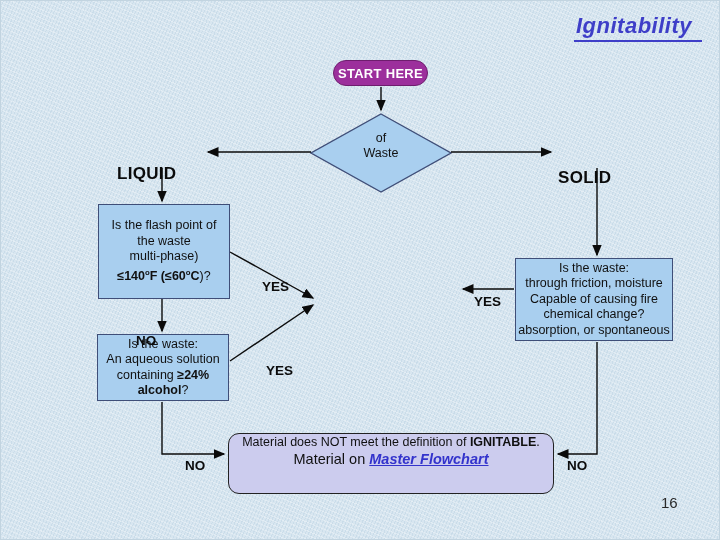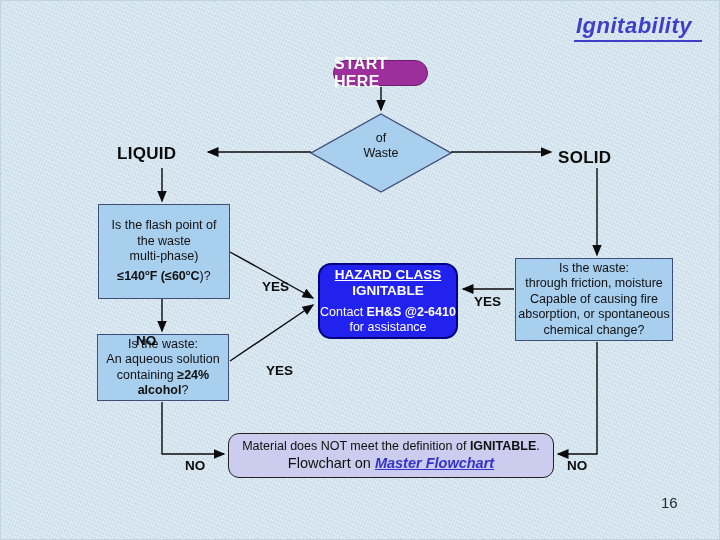--- a/index.html
+++ b/index.html
@@ -17,28 +17,28 @@
   .title{
     position:absolute;top:13px;right:18px;
     font-size:22px;font-weight:bold;font-style:italic;
     color:#3e3ec8;border-bottom:2px solid #3e3ec8;padding:0 10px 1px 2px;
     letter-spacing:.5px;
   }
   .start-oval{
     position:absolute;left:333px;top:60px;width:95px;height:26px;
     background:#9c2f9c;border:1.5px solid #6e1d6e;border-radius:13px;
     display:flex;align-items:center;justify-content:center;
-    color:#fff;font-size:16px;font-weight:bold;letter-spacing:.3px;box-sizing:border-box;
+    color:#fff;font-size:13px;font-weight:bold;letter-spacing:.3px;box-sizing:border-box;
   }
   .diamond-text{
     position:absolute;left:311px;top:131px;width:140px;
     text-align:center;font-size:12.5px;line-height:15px;color:#111;
   }
   .branch{
-    position:absolute;font-weight:bold;color:#0b0b0b;font-size:17px;letter-spacing:.3px;
+    position:absolute;font-weight:bold;color:#0b0b0b;font-size:17px;letter-spacing:.3px;margin-top:20px;
   }
   .branch.liquid{left:117px;top:144px;}
   .branch.solid{left:558px;top:148px;}
 
   .qbox{
     position:absolute;background:#a9cfef;border:1.6px solid #3f4e78;
     box-sizing:border-box;display:flex;flex-direction:column;justify-content:center;
     text-align:center;font-size:12.5px;line-height:15.5px;color:#101010;
   }
   .qbox.flash{left:98px;top:204px;width:132px;height:95px;}
@@ -49,23 +49,23 @@
     position:absolute;left:318px;top:263px;width:140px;height:76px;
     background:#2222ee;border:2px solid #000080;border-radius:13px;box-sizing:border-box;
     display:flex;flex-direction:column;justify-content:center;align-items:center;
     color:#fff;text-align:center;font-size:12.5px;line-height:15px;
   }
   .hazard div:nth-child(1){font-size:13.5px;line-height:16px;}
   .hazard div:nth-child(2){font-size:13.5px;line-height:16px;}
   .hazard div:nth-child(3){margin-top:6px;}
 
   .result{
-    position:absolute;left:228px;top:433px;width:326px;height:45px;
+    position:absolute;left:228px;top:433px;width:326px;height:61px;
     background:#ccccee;border:1.4px solid #222;border-radius:11px;box-sizing:border-box;
-    display:flex;flex-direction:column;justify-content:center;
+    display:flex;flex-direction:column;
     text-align:center;color:#101010;font-size:12.5px;line-height:16px;
   }
   .result div:nth-child(2){font-size:14.5px;line-height:19px;}
 
   .edge-label{position:absolute;font-weight:bold;font-size:13.5px;color:#0b0b0b;margin-top:23px;}
   .lbl-yes-upper{left:262px;top:256px;}
   .lbl-yes-lower{left:266px;top:340px;}
   .lbl-yes-right{left:474px;top:271px;}
   .lbl-no-upper{left:136px;top:310px;}
   .lbl-no-left{left:185px;top:435px;}
@@ -131,34 +131,28 @@
   <div class="qbox alcohol">
       <div><span>Is the waste:</span></div>
       <div><span>An aqueous solution</span></div>
       <div><span>containing </span><span style="font-weight: bold;">≥24%</span></div>
       <div><span style="font-weight: bold;">alcohol</span><span>?</span></div>
     </div>
   <div class="qbox solidq">
       <div><span>Is the waste:</span></div>
       <div><span>through friction, moisture</span></div>
       <div><span>Capable of causing fire</span></div>
+      <div><span>chemical change?</span></div>
       <div><span>absorption, or spontaneous</span></div>
-      <div><span>chemical change?</span></div>
     </div>
 
-  <div class="hazard">
-      <div><span style="font-weight: bold; text-decoration: underline;">HAZARD CLASS</span></div>
-      <div><span style="font-weight: bold;">IGNITABLE</span></div>
-      <div><span>Contact </span><span style="font-weight: bold;">EH&amp;S @2-6410</span></div>
-      <div><span>for assistance</span></div>
-    </div>
 
   <div class="result">
       <div><span>Material does NOT meet the definition of </span><span style="font-weight: bold;">IGNITABLE</span><span>.</span></div>
-      <div><span>Flowchart on </span><span style="font-weight: bold; text-decoration: underline; font-style: italic; color: rgb(51, 51, 204);">Master Flowchart</span></div>
+      <div><span>Material on </span><span style="font-weight: bold; text-decoration: underline; font-style: italic; color: rgb(51, 51, 204);">Master Flowchart</span></div>
     </div>
 
   <div class="edge-label lbl-yes-upper">YES</div>
   <div class="edge-label lbl-yes-lower">YES</div>
   <div class="edge-label lbl-yes-right">YES</div>
   <div class="edge-label lbl-no-upper">NO</div>
   <div class="edge-label lbl-no-left">NO</div>
   <div class="edge-label lbl-no-right">NO</div>
 
   <div class="page-number">16</div>

